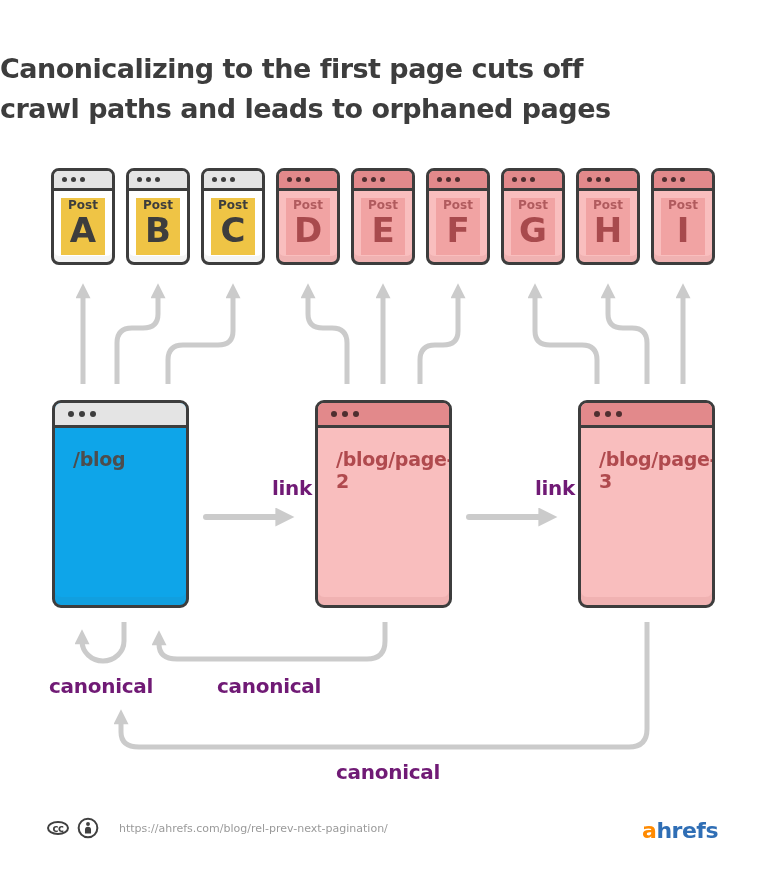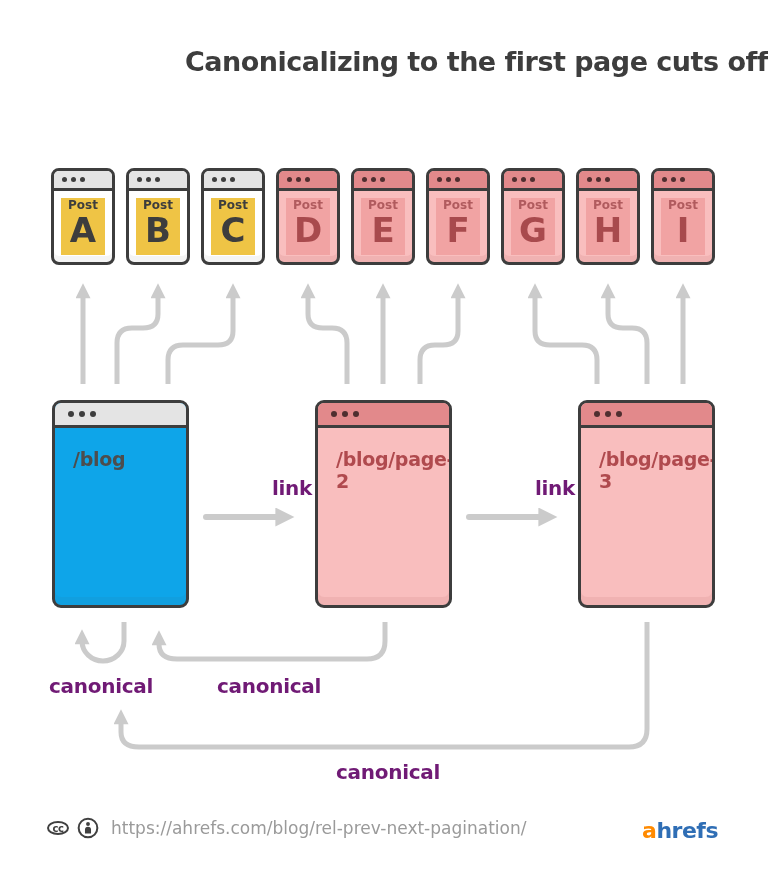--- a/index.html
+++ b/index.html
@@ -1,20 +1,20 @@
 <!DOCTYPE html>
 <html><head>
 <meta charset="utf-8">
 <style>
   html,body{margin:0;padding:0;background:#fff;}
   .canvas{position:relative;width:768px;height:891px;background:#ffffff;overflow:hidden;
           font-family:"DejaVu Sans","Liberation Sans",sans-serif;color:#3d3d3d;}
 
   
-  .title{position:absolute;top:42px;left:0;width:768px;text-align:right;
+  .title{position:absolute;top:49px;left:0;width:768px;text-align:left;
          font-size:27px;font-weight:bold;line-height:40px;letter-spacing:-0.5px;color:#3d3d3d;}
   .title span{display:block;}
 
   
   .arrows{position:absolute;left:0;top:0;pointer-events:none;}
 
   
   .post-window{position:absolute;top:168px;width:64px;height:97px;box-sizing:border-box;
                border:3px solid #3d3d3d;border-radius:8px;background:#ffffff;overflow:hidden;
                box-shadow:inset 0 -6px 0 rgba(61,61,61,0.06);}
@@ -48,32 +48,33 @@
   
   .flow-label{position:absolute;width:120px;text-align:right;font-size:20px;font-weight:bold;
               color:#701a75;letter-spacing:-0.3px;}
 
   
   .footer{position:absolute;left:47px;top:817px;display:flex;align-items:center;gap:8px;}
   .cc-icon{width:22px;height:14px;box-sizing:border-box;border:2px solid #404040;border-radius:50%;
            display:flex;align-items:center;justify-content:center;font-size:10px;font-weight:bold;
            color:#404040;letter-spacing:-0.5px;}
   .attr-icon{width:22px;height:22px;display:block;}
-  .source-url{margin-left:4px;font-size:17px;color:#9a9a9a;letter-spacing:0px;}
+  .source-url{margin-left:12px;font-size:11px;color:#9a9a9a;letter-spacing:0px;}
   .brand{position:absolute;top:818px;right:50px;font-size:22px;font-weight:bold;letter-spacing:-0.5px;text-align:center;}
   .brand .b1{color:#ff8a00;}
   .brand .b2{color:#2f6eb5;}
 </style>
 </head>
 <body>
 
 <div class="canvas">
 
   <div class="title">
     <span>Canonicalizing to the first page cuts off</span>
+    <span>crawl paths and leads to orphaned pages</span>
   </div>
 
   <svg class="arrows" width="768" height="891" viewBox="0 0 768 891">
     <defs>
       <marker id="head" viewBox="0 0 10 10" refX="3.5" refY="5" markerUnits="userSpaceOnUse" markerWidth="16" markerHeight="15" orient="auto">
         <path d="M0 0 L10 5 L0 10 Z" fill="#cbcbcb"></path>
       </marker>
       <marker id="headlg" viewBox="0 0 10 10" refX="3.5" refY="5" markerUnits="userSpaceOnUse" markerWidth="20" markerHeight="19" orient="auto">
         <path d="M0 0 L10 5 L0 10 Z" fill="#cbcbcb"></path>
       </marker>

